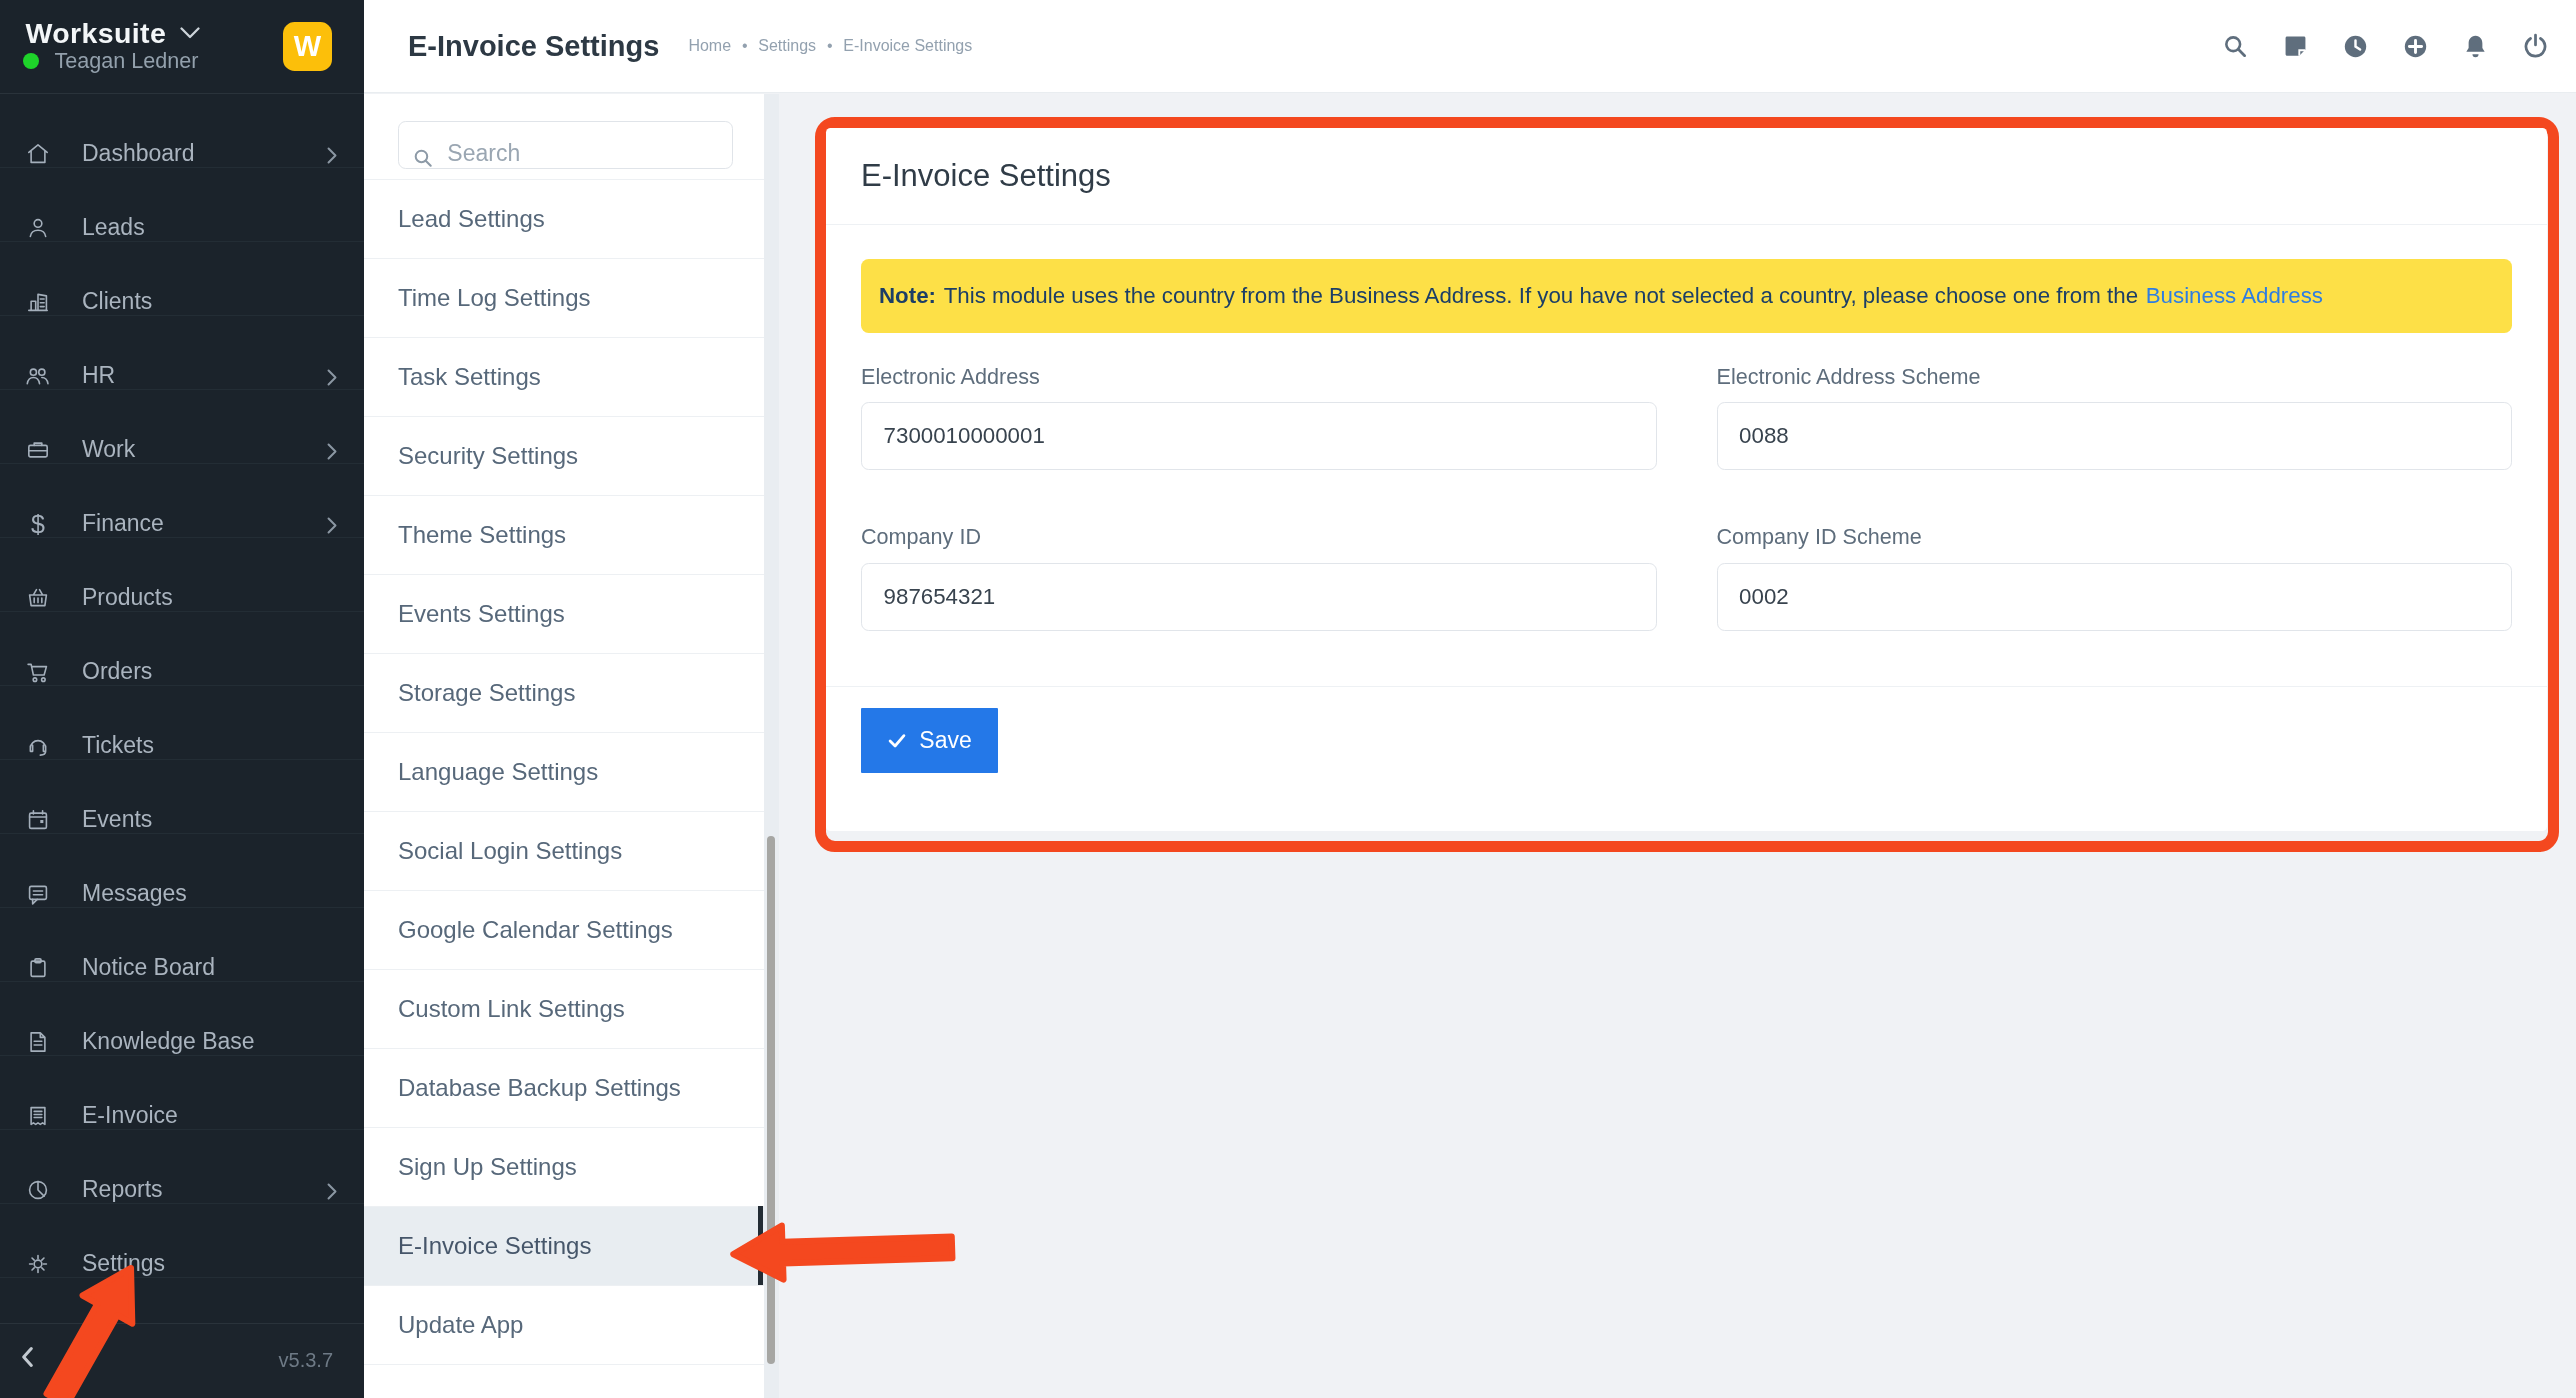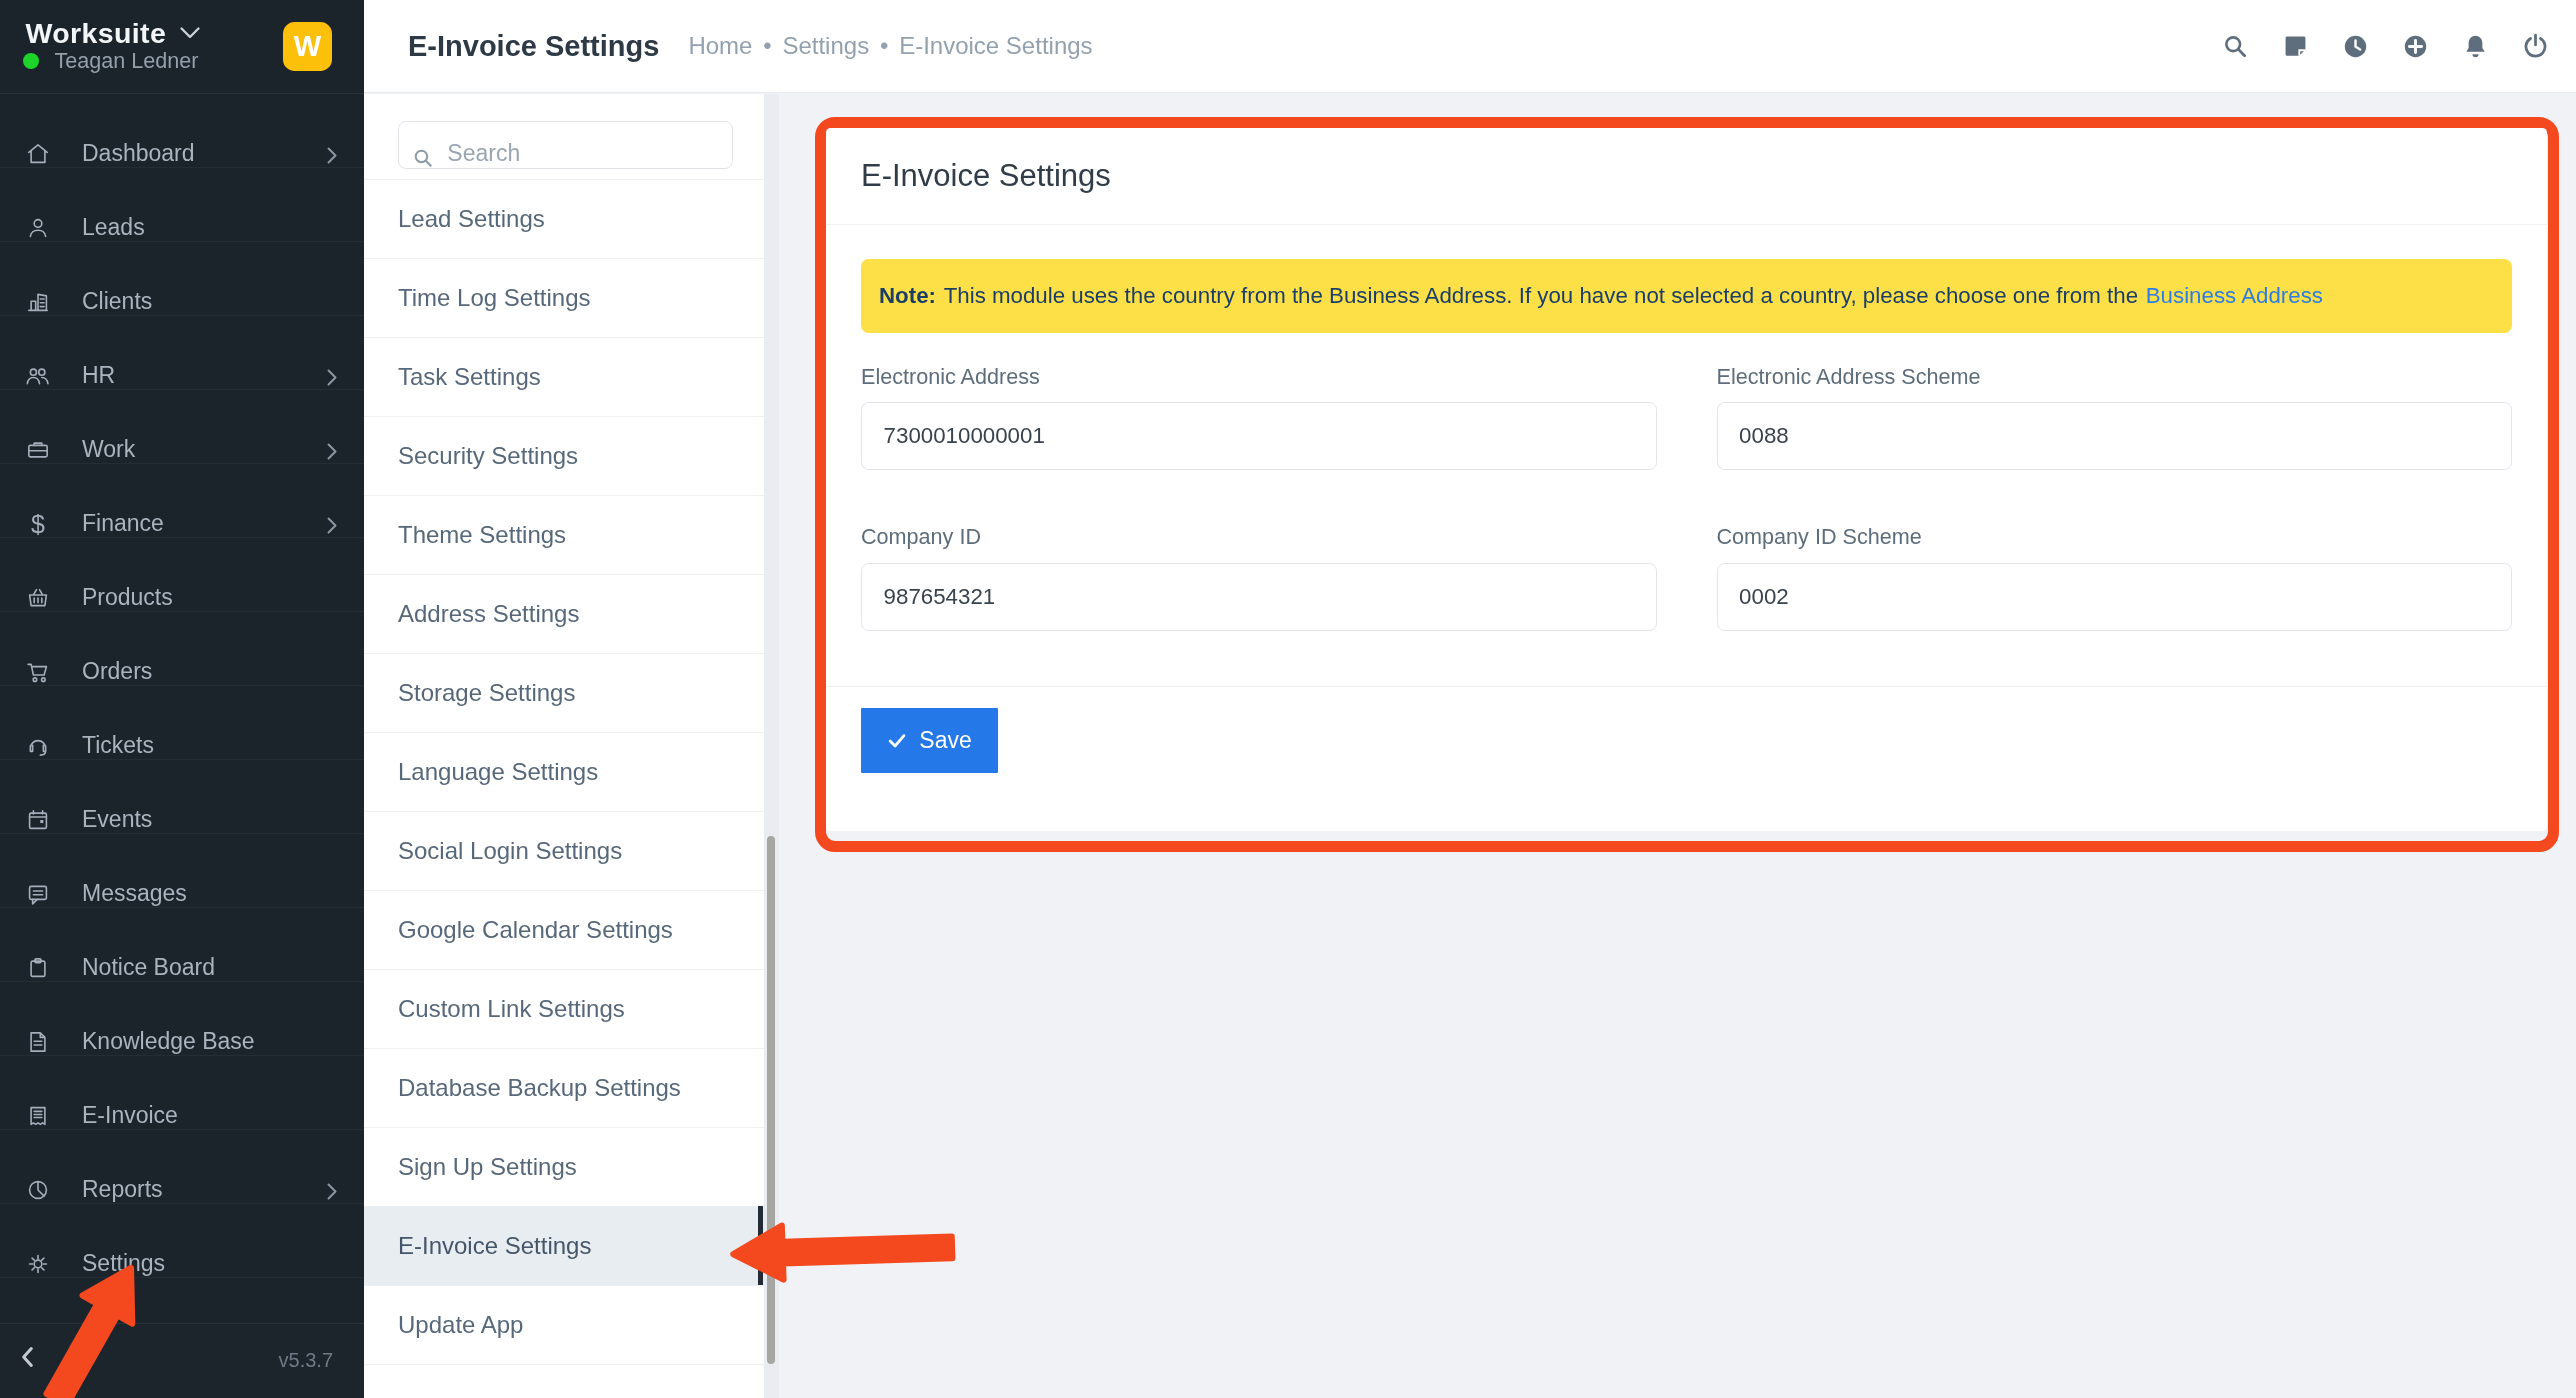--- a/index.html
+++ b/index.html
@@ -20,21 +20,21 @@
   .nav-ico .glyph{font-size:25px;color:#a4afbb;line-height:1;}
   .nav-label{margin-left:31px;font-size:23px;color:#aab4bf;}
   .nav-chev{margin-left:auto;}
   .sidebar-bottom{position:absolute;left:0;bottom:0;width:364px;height:75px;border-top:0.8px solid #2a333b;background:#1c242c;}
   .collapse{position:absolute;left:18.5px;top:20px;}
   .version{position:absolute;right:31px;top:25px;font-size:20px;color:#6e7a86;}
 
   
   .topbar{position:absolute;left:364px;top:0;width:2212px;height:93px;background:#fff;border-bottom:0.8px solid #e9edf0;display:flex;align-items:center;box-sizing:border-box;padding:0 26px 0 44px;}
   .page-title{font-size:29px;font-weight:700;color:#2d3944;}
-  .crumbs{margin-left:29px;display:flex;align-items:center;gap:10.8px;font-size:24px;color:#93a1af;}
+  .crumbs{margin-left:29px;display:flex;align-items:center;gap:10.8px;font-size:16px;color:#93a1af;}
   .actions{margin-left:auto;display:flex;align-items:center;gap:31px;}
   .act{width:29px;height:29px;display:flex;align-items:center;justify-content:center;cursor:pointer;}
 
   
   .submenu{position:absolute;left:364px;top:94px;width:415px;height:1305px;background:#fff;}
   .search-box{position:absolute;left:34px;top:27px;width:335px;height:48px;border:1.5px solid #e0e4e9;border-radius:7.7px;display:flex;align-items:flex-end;box-sizing:border-box;padding:0 14px;background:#fff;}
   .search-box input{border:none;outline:none;font-size:23px;color:#45525f;margin-left:12.3px;width:254px;font-family:inherit;background:transparent;}
   .search-box input::placeholder{color:#9aa6b2;}
   .smenu-list{position:absolute;left:0;top:85px;width:415px;border-top:0.8px solid #edf0f3;}
   .smenu-item{height:79px;display:flex;align-items:center;padding-left:34px;border-bottom:0.8px solid #edf0f3;font-size:24px;color:#57687a;box-sizing:border-box;cursor:pointer;}
@@ -315,21 +315,21 @@
       <div class="smenu-item">
           <span>Task Settings</span>
         </div>
       <div class="smenu-item">
           <span>Security Settings</span>
         </div>
       <div class="smenu-item">
           <span>Theme Settings</span>
         </div>
       <div class="smenu-item">
-          <span>Address Settings</span>
+          <span>Events Settings</span>
         </div>
       <div class="smenu-item">
           <span>Storage Settings</span>
         </div>
       <div class="smenu-item">
           <span>Language Settings</span>
         </div>
       <div class="smenu-item">
           <span>Social Login Settings</span>
         </div>

